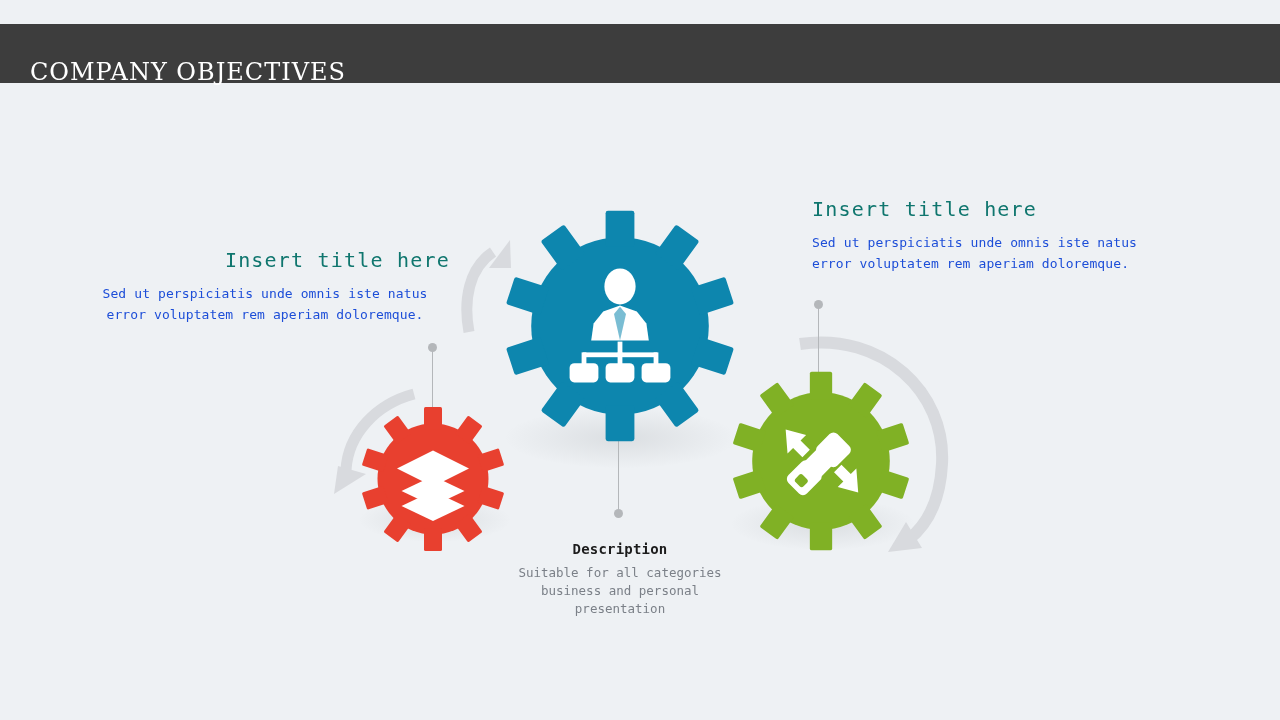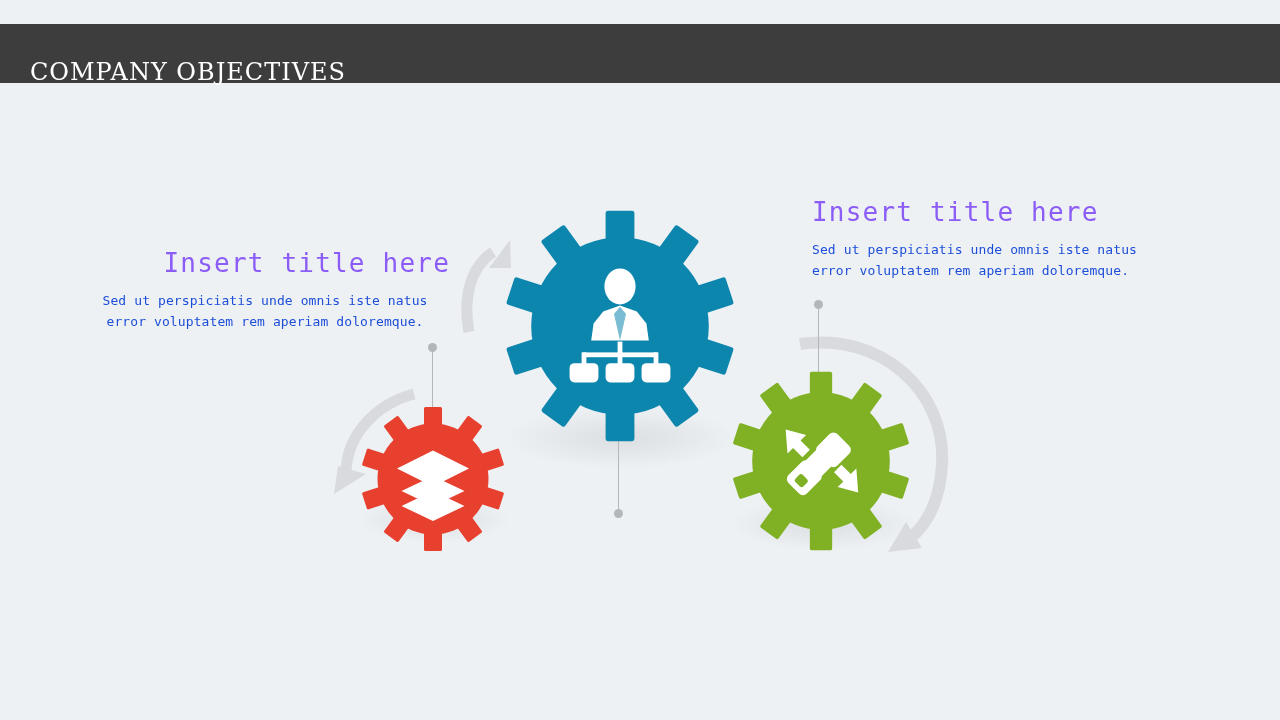--- a/index.html
+++ b/index.html
@@ -42,22 +42,22 @@
     white-space: nowrap;
     line-height: 1;
   }
 
   
   .textblock {
     position: absolute;
   }
   .tb-title {
     font-family: "DejaVu Sans Mono", monospace;
-    font-size: 26px;
-    color: #8b5cf6;
+    font-size: 20px;
+    color: #0f766e;
     letter-spacing: 1.2px;
     line-height: 1.2;
     white-space: nowrap;
   }
   .tb-body {
     font-family: "DejaVu Sans Mono", monospace;
     font-size: 13px;
     color: #1d4ed8;
     line-height: 1.62;
     letter-spacing: 0.1px;
@@ -292,14 +292,18 @@
   <div class="textblock" id="textblock-left">
     <div class="tb-title">Insert title here</div>
     <div class="tb-body">Sed ut perspiciatis unde omnis iste natus error voluptatem rem aperiam doloremque.</div>
   </div>
 
   <div class="textblock" id="textblock-right">
     <div class="tb-title">Insert title here</div>
     <div class="tb-body">Sed ut perspiciatis unde omnis iste natus error voluptatem rem aperiam doloremque.</div>
   </div>
 
+  <div id="desc-block">
+    <div class="desc-heading">Description</div>
+    <div class="desc-body">Suitable for all categories business and personal presentation</div>
+  </div>
 
 </div>
 
 </body></html>

